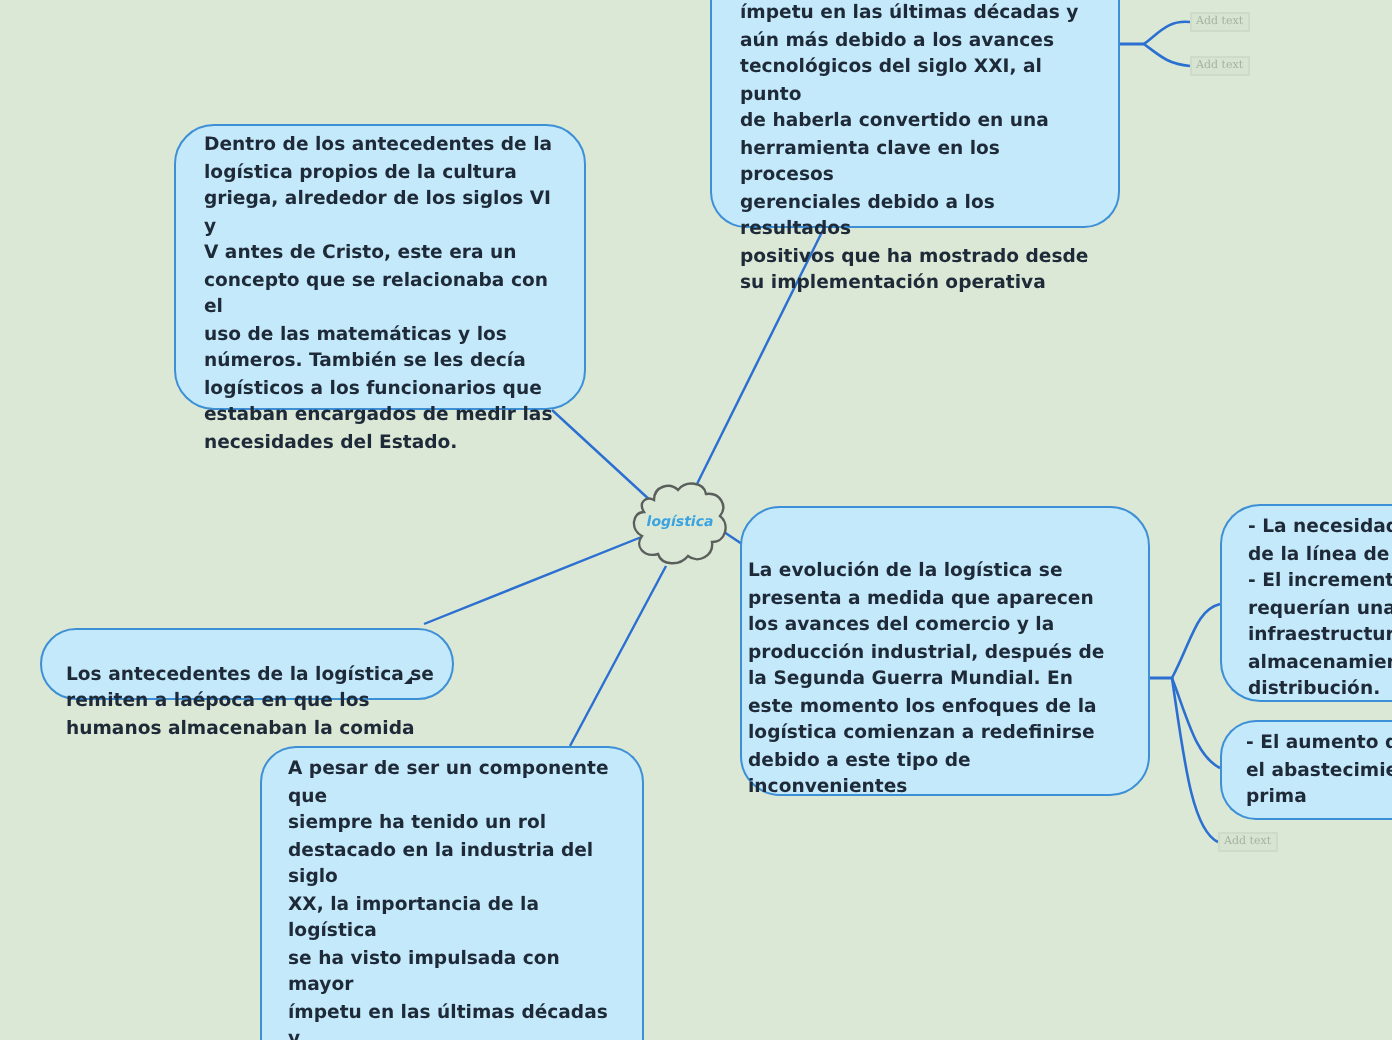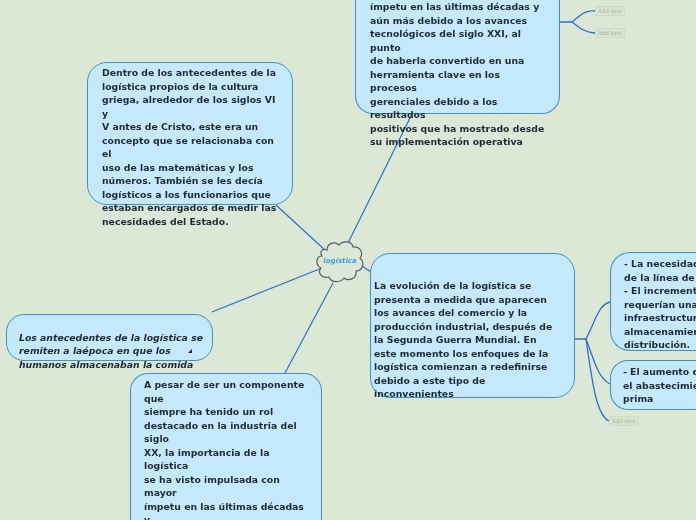--- a/index.html
+++ b/index.html
@@ -21,21 +21,21 @@
     line-height: 13.5px;
     box-sizing: border-box;
     white-space: pre-line;
     cursor: pointer;
   }
   .node.n-top { left: 355px; top: -40px; width: 205px; height: 154px; padding: 40px 12px 0 14px; border-radius: 0 0 18px 18px; border-top: none; }
   .node.n-greek { left: 87px; top: 62px; width: 206px; height: 143px; padding: 3px 10px 0 14px; border-radius: 20px; }
   .node.n-evol { left: 370px; top: 253px; width: 205px; height: 145px; padding: 25px 10px 0 3px; border-radius: 20px; }
   .node.n-need { left: 610px; top: 252px; width: 100px; height: 99px; padding: 4px 0 0 13px; border-radius: 20px 0 0 20px; border-right: none; }
   .node.n-aum { left: 610px; top: 360px; width: 100px; height: 50px; padding: 4px 0 0 12px; border-radius: 18px 0 0 18px; border-right: none; }
-  .node.n-ant { left: 6px; top: 314px; width: 207px; height: 47px; padding: 2px 8px 0 12px; border-radius: 18px; font-style: italic; }
+  .node.n-ant { left: 20px; top: 314px; width: 207px; height: 36px; padding: 2px 8px 0 12px; border-radius: 18px; }
   .node.n-pesar { left: 130px; top: 373px; width: 192px; height: 160px; padding: 4px 8px 0 13px; border-radius: 18px 18px 0 0; border-bottom: none; }
   .collapse-mark {
     position: absolute; right: 20px; bottom: 7px;
     width: 0; height: 0;
     border-left: 4px solid transparent;
     border-bottom: 4px solid #1e2a38;
   }
   .addtext {
     position: absolute;
     font-family: "DejaVu Serif", serif;

